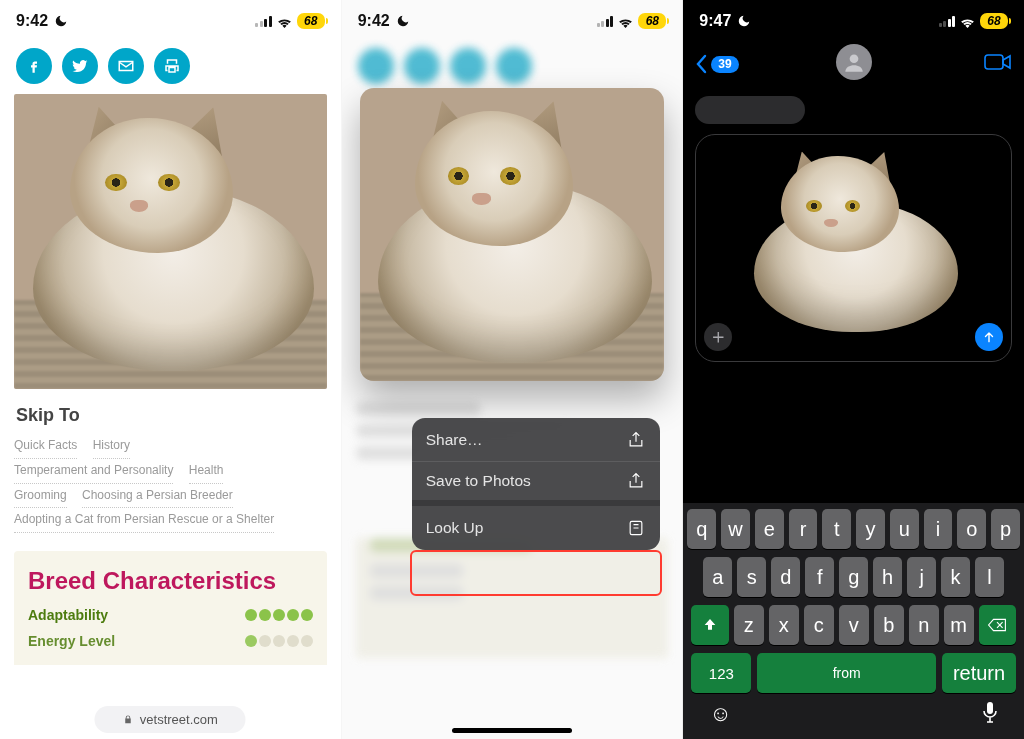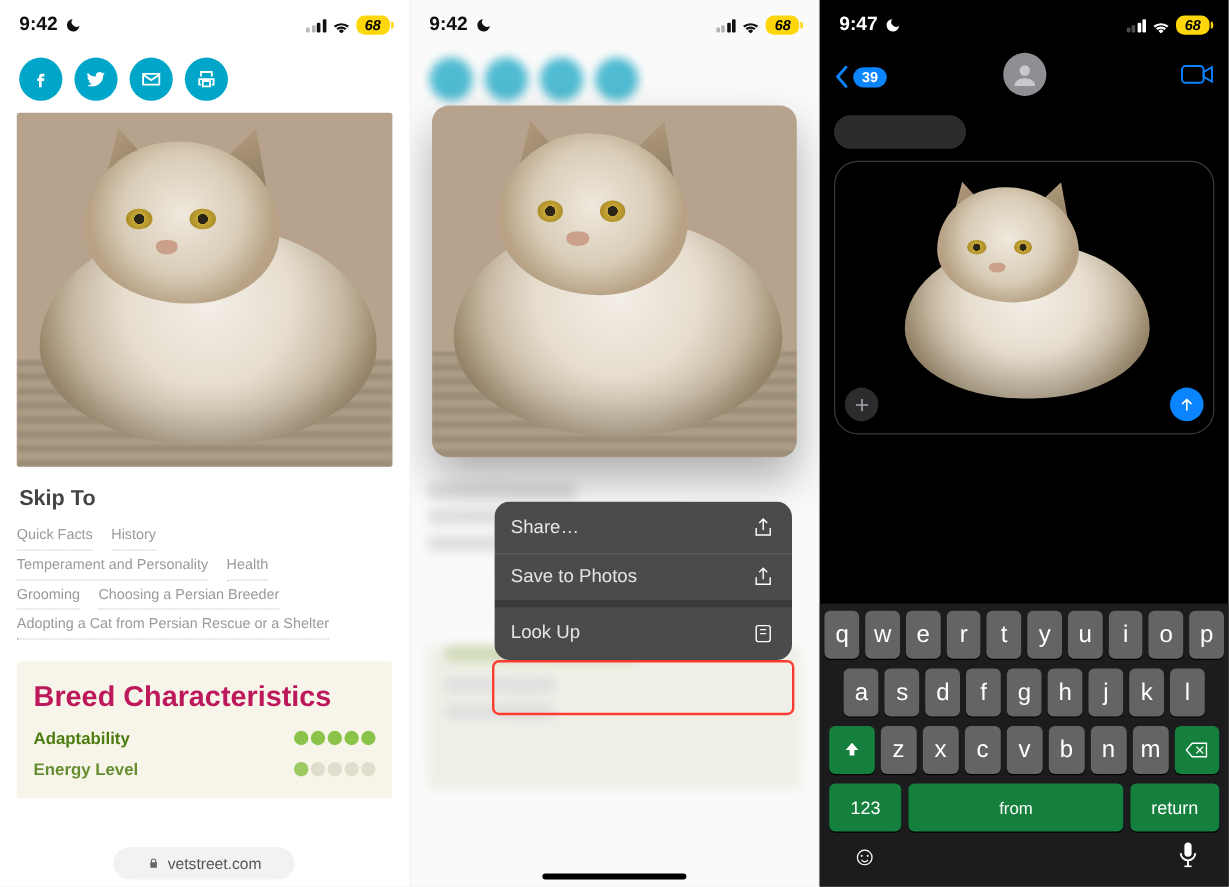--- a/index.html
+++ b/index.html
@@ -272,21 +272,21 @@
   }
   .key.fn{background:#15803d;font-size:14px;}
   .key.space{max-width:none;flex:1 1 auto;}
   .key.shift,.key.del{max-width:40px;font-size:16px;}
   .row2{padding:0 16px;}
   .row3{padding:0 4px;}
   .row3 .key.letter{max-width:30px;}
   .kb-bottom{display:flex;gap:6px;padding:0 4px;}
   .kb-bottom .key{max-width:none;}
   .kb-bottom .key.num{flex:0 0 60px;font-size:15px;}
-  .kb-bottom .key.ret{flex:0 0 74px;font-size:15px;}
+  .kb-bottom .key.ret{flex:0 0 74px;font-size:20px;}
   .kb-extra{display:flex;justify-content:space-between;padding:8px 22px 0 22px;color:#fff;font-size:22px;}
 
 </style>
 </head>
 <body>
 
 <div class="wrap">
 
   <div class="phone p1">
     <div class="status">

